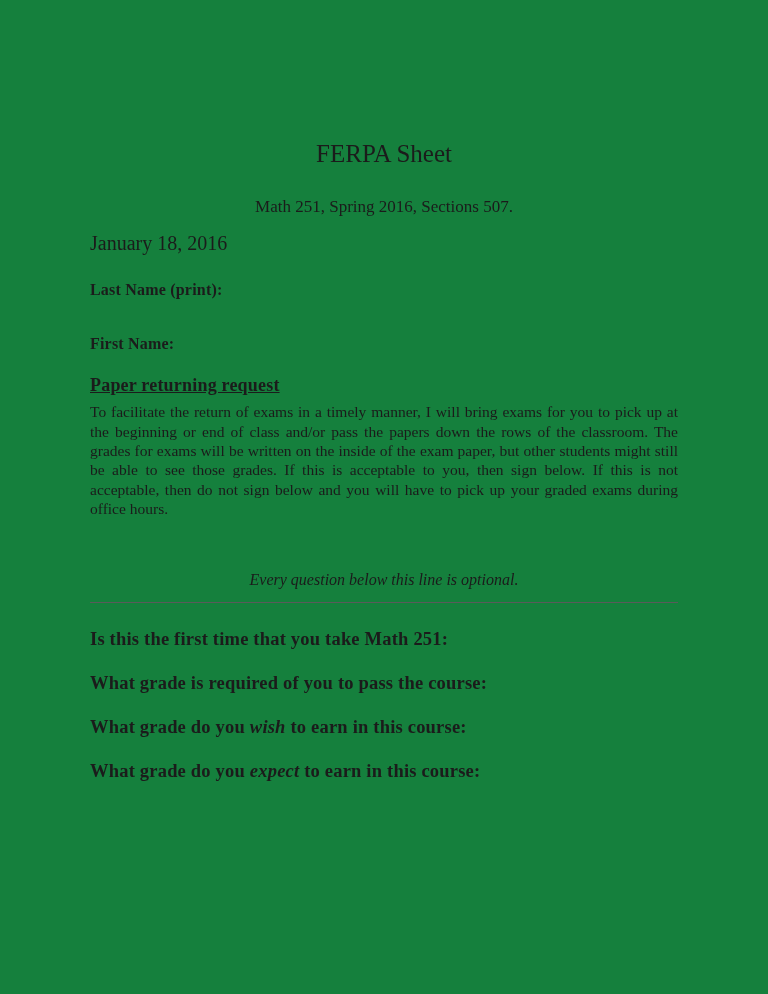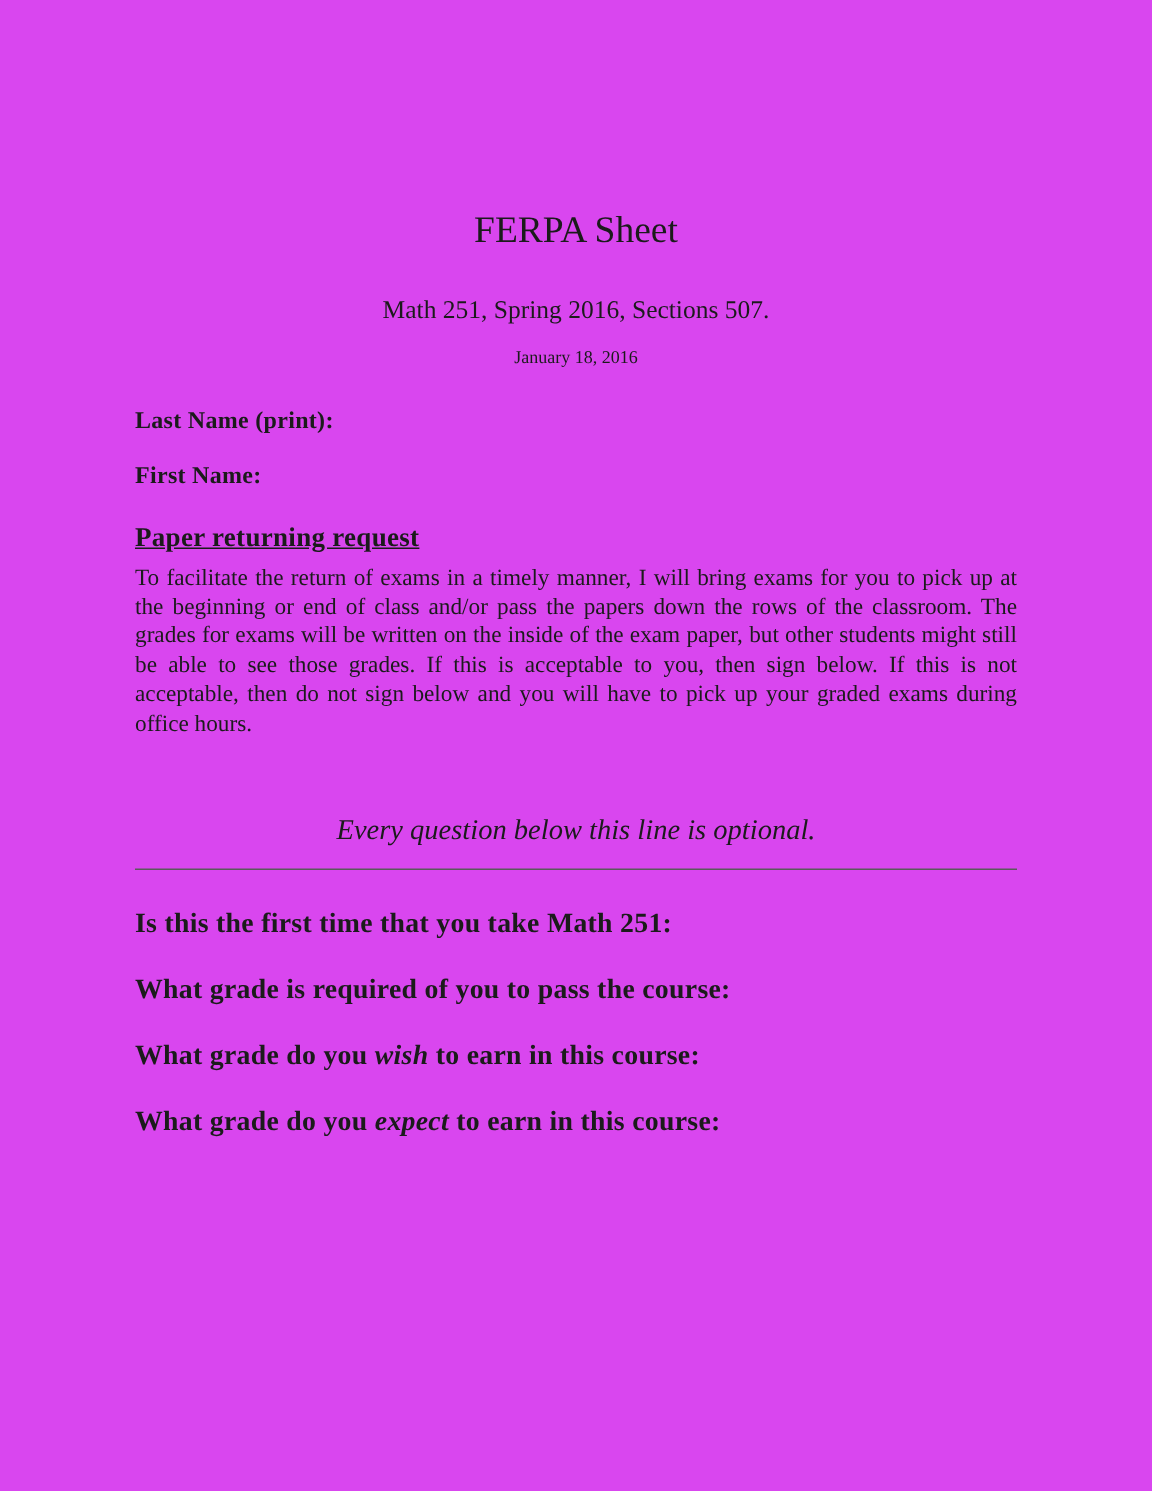--- a/index.html
+++ b/index.html
@@ -7,71 +7,70 @@
   body {
     width: 768px;
     height: 994px;
     font-family: "Liberation Serif", "DejaVu Serif", serif;
     color: #1b1b1b;
     overflow: hidden;
   }
   .page {
     width: 768px;
     height: 994px;
-    background: #d946ef;
+    background: #15803d;
     padding: 140px 90px 0 90px;
   }
   .doc-title {
     text-align: center;
     font-size: 25px;
     font-weight: 400;
     line-height: 1.15;
   }
   .doc-subtitle {
     text-align: center;
     font-size: 17px;
     margin-top: 28px;
     line-height: 1.2;
     font-family: Liberation Serif, serif;
   }
   .doc-date {
-    text-align: center;
-    font-size: 12px;
+    font-size: 20px;
     margin-top: 14px;
     line-height: 1.2;
     font-family: Liberation Serif, serif;
   }
   .field-label {
     font-size: 16px;
     font-weight: 700;
     line-height: 1.2;
     letter-spacing: 0.2px;
   }
   .last-name { margin-top: 25px; }
-  .first-name { margin-top: 18px; }
+  .first-name { margin-top: 35px; }
   .section-heading {
     font-size: 18px;
     font-weight: 700;
     margin-top: 21px;
     line-height: 1.2;
     letter-spacing: 0.2px;
     text-decoration: underline;
   }
   .body-text {
     margin-top: 6px;
     font-size: 15.5px;
     line-height: 19.4px;
     text-align: justify;
   }
   .signature { margin-top: 17px; }
   .optional-note {
     margin-top: 51px;
     text-align: center;
     font-style: italic;
-    font-size: 19px;
+    font-size: 16px;
     line-height: 1.2;
   }
   .divider {
     border: none;
     border-top: 1px solid #5a5a5a;
     margin-top: 13px;
     width: 100%;
   }
   .question {
     font-size: 18.5px;

